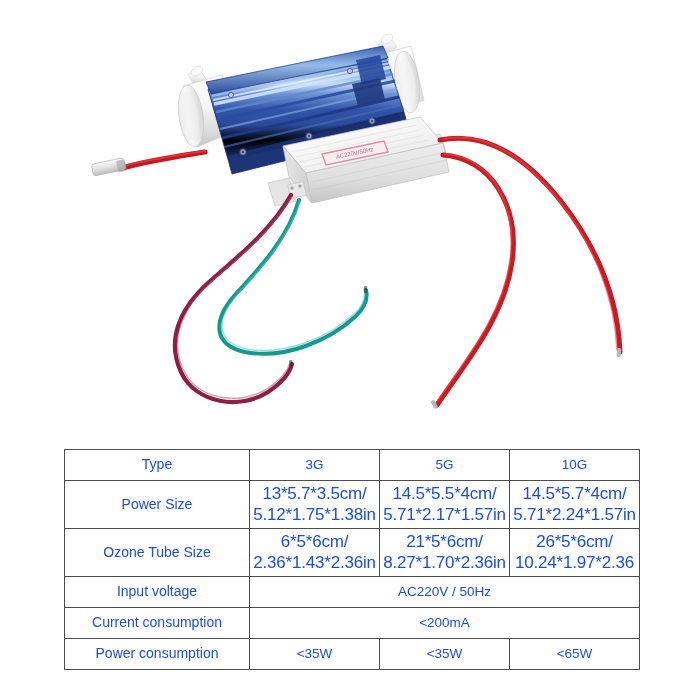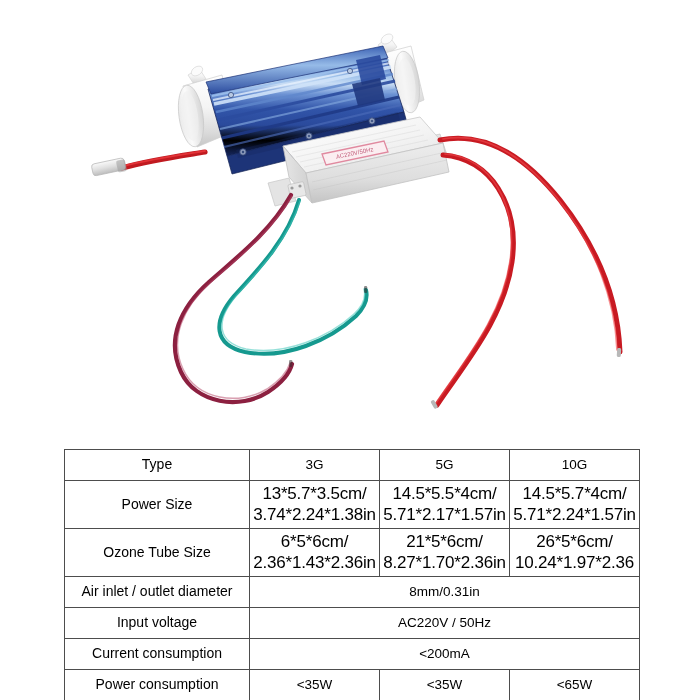--- a/index.html
+++ b/index.html
@@ -48,21 +48,21 @@
   table.spec {
     border-collapse: collapse;
     width: 575px;
     table-layout: fixed;
     background: #ffffff;
   }
   table.spec td {
     border: 1px solid #4d4d4d;
     text-align: center;
     vertical-align: middle;
-    color: #000000;
+    color: #1d4ed8;
     font-family: "Liberation Sans", sans-serif;
     font-size: 13.5px;
     line-height: 1.22;
     padding: 2px 3px;
     white-space: nowrap;
   }
   table.spec td.lbl {
     font-size: 14px;
   }
   table.spec tr.r-type td { height: 26px; }
@@ -280,21 +280,21 @@
           <td class="lbl">Type</td>
           <td>3G</td>
           <td>5G</td>
           <td>10G</td>
         </tr>
 
         <tr class="r-size">
           <td class="lbl">Power Size</td>
           <td class="two-line">
             <span>13*5.7*3.5cm/</span>
-            <span>3.74*2.24*1.38in</span>
+            <span>5.12*1.75*1.38in</span>
           </td>
           <td class="two-line">
             <span>14.5*5.5*4cm/</span>
             <span>5.71*2.17*1.57in</span>
           </td>
           <td class="two-line">
             <span>14.5*5.7*4cm/</span>
             <span>5.71*2.24*1.57in</span>
           </td>
         </tr>
@@ -308,24 +308,20 @@
           <td class="two-line">
             <span>21*5*6cm/</span>
             <span>8.27*1.70*2.36in</span>
           </td>
           <td class="two-line">
             <span>26*5*6cm/</span>
             <span>10.24*1.97*2.36</span>
           </td>
         </tr>
 
-        <tr class="r-single">
-          <td class="lbl">Air inlet / outlet diameter</td>
-          <td colspan="3">8mm/0.31in</td>
-        </tr>
 
         <tr class="r-single">
           <td class="lbl">Input voltage</td>
           <td colspan="3">AC220V / 50Hz</td>
         </tr>
 
         <tr class="r-single">
           <td class="lbl">Current consumption</td>
           <td colspan="3">&lt;200mA</td>
         </tr>

